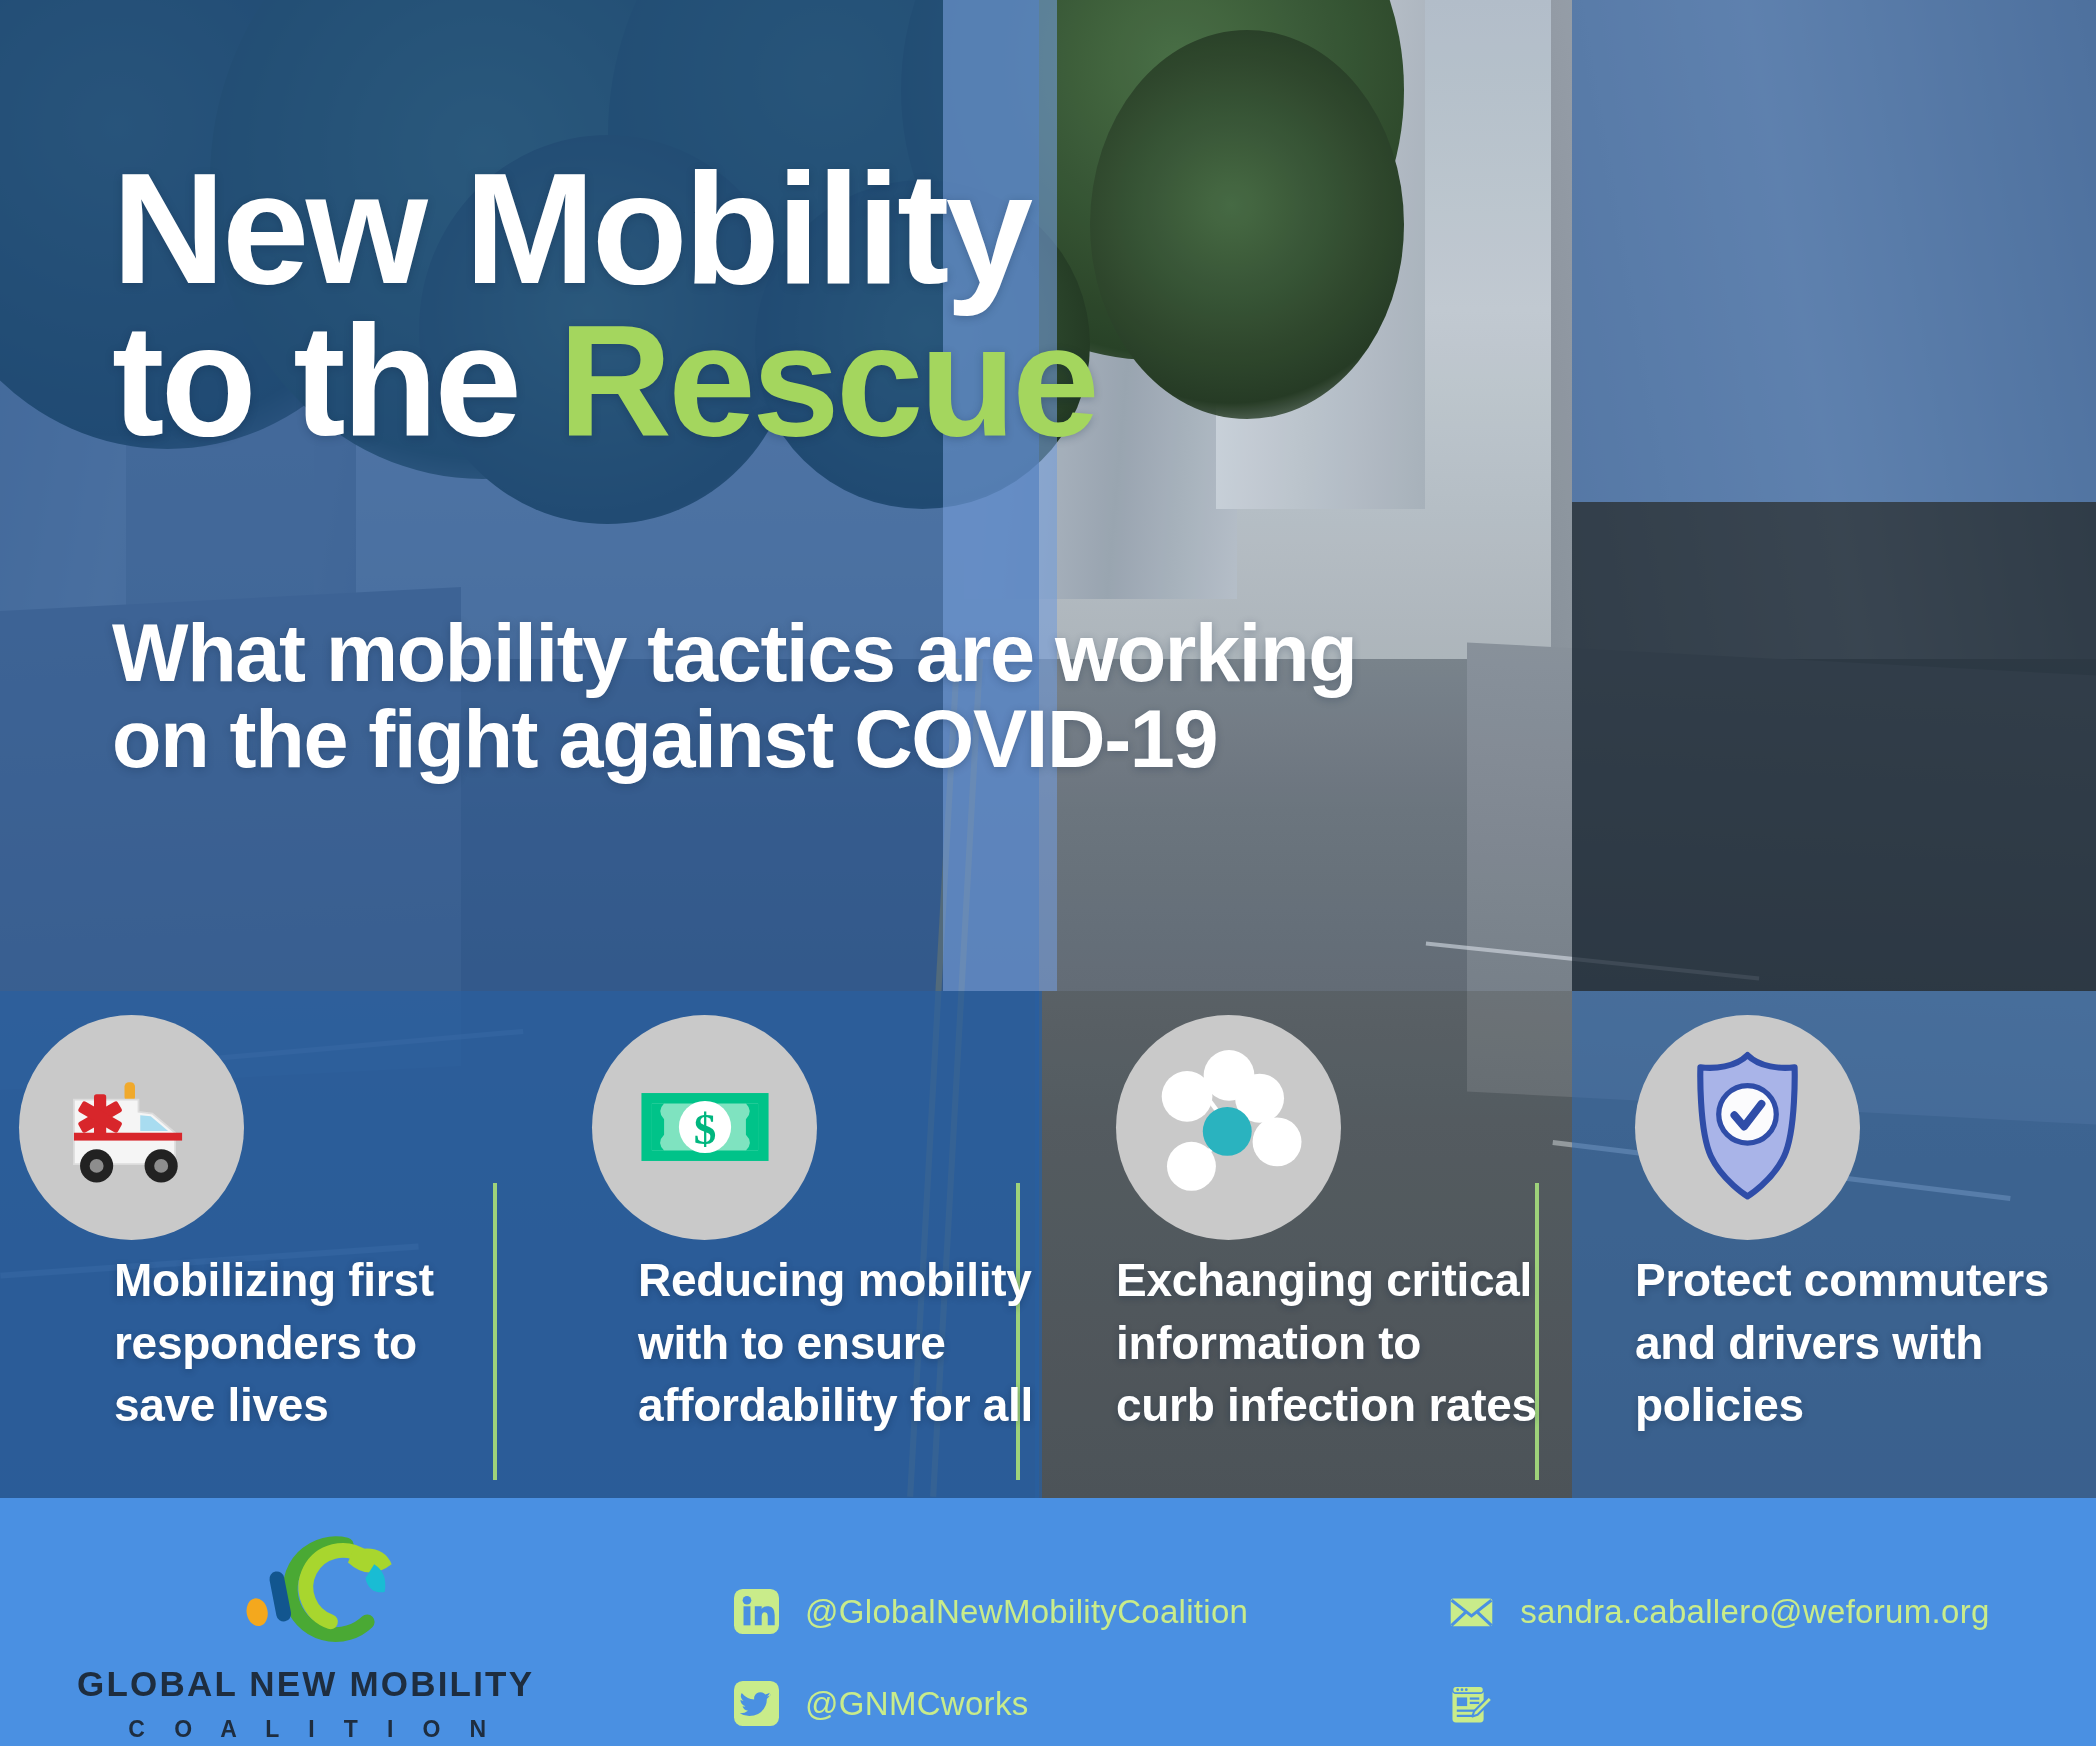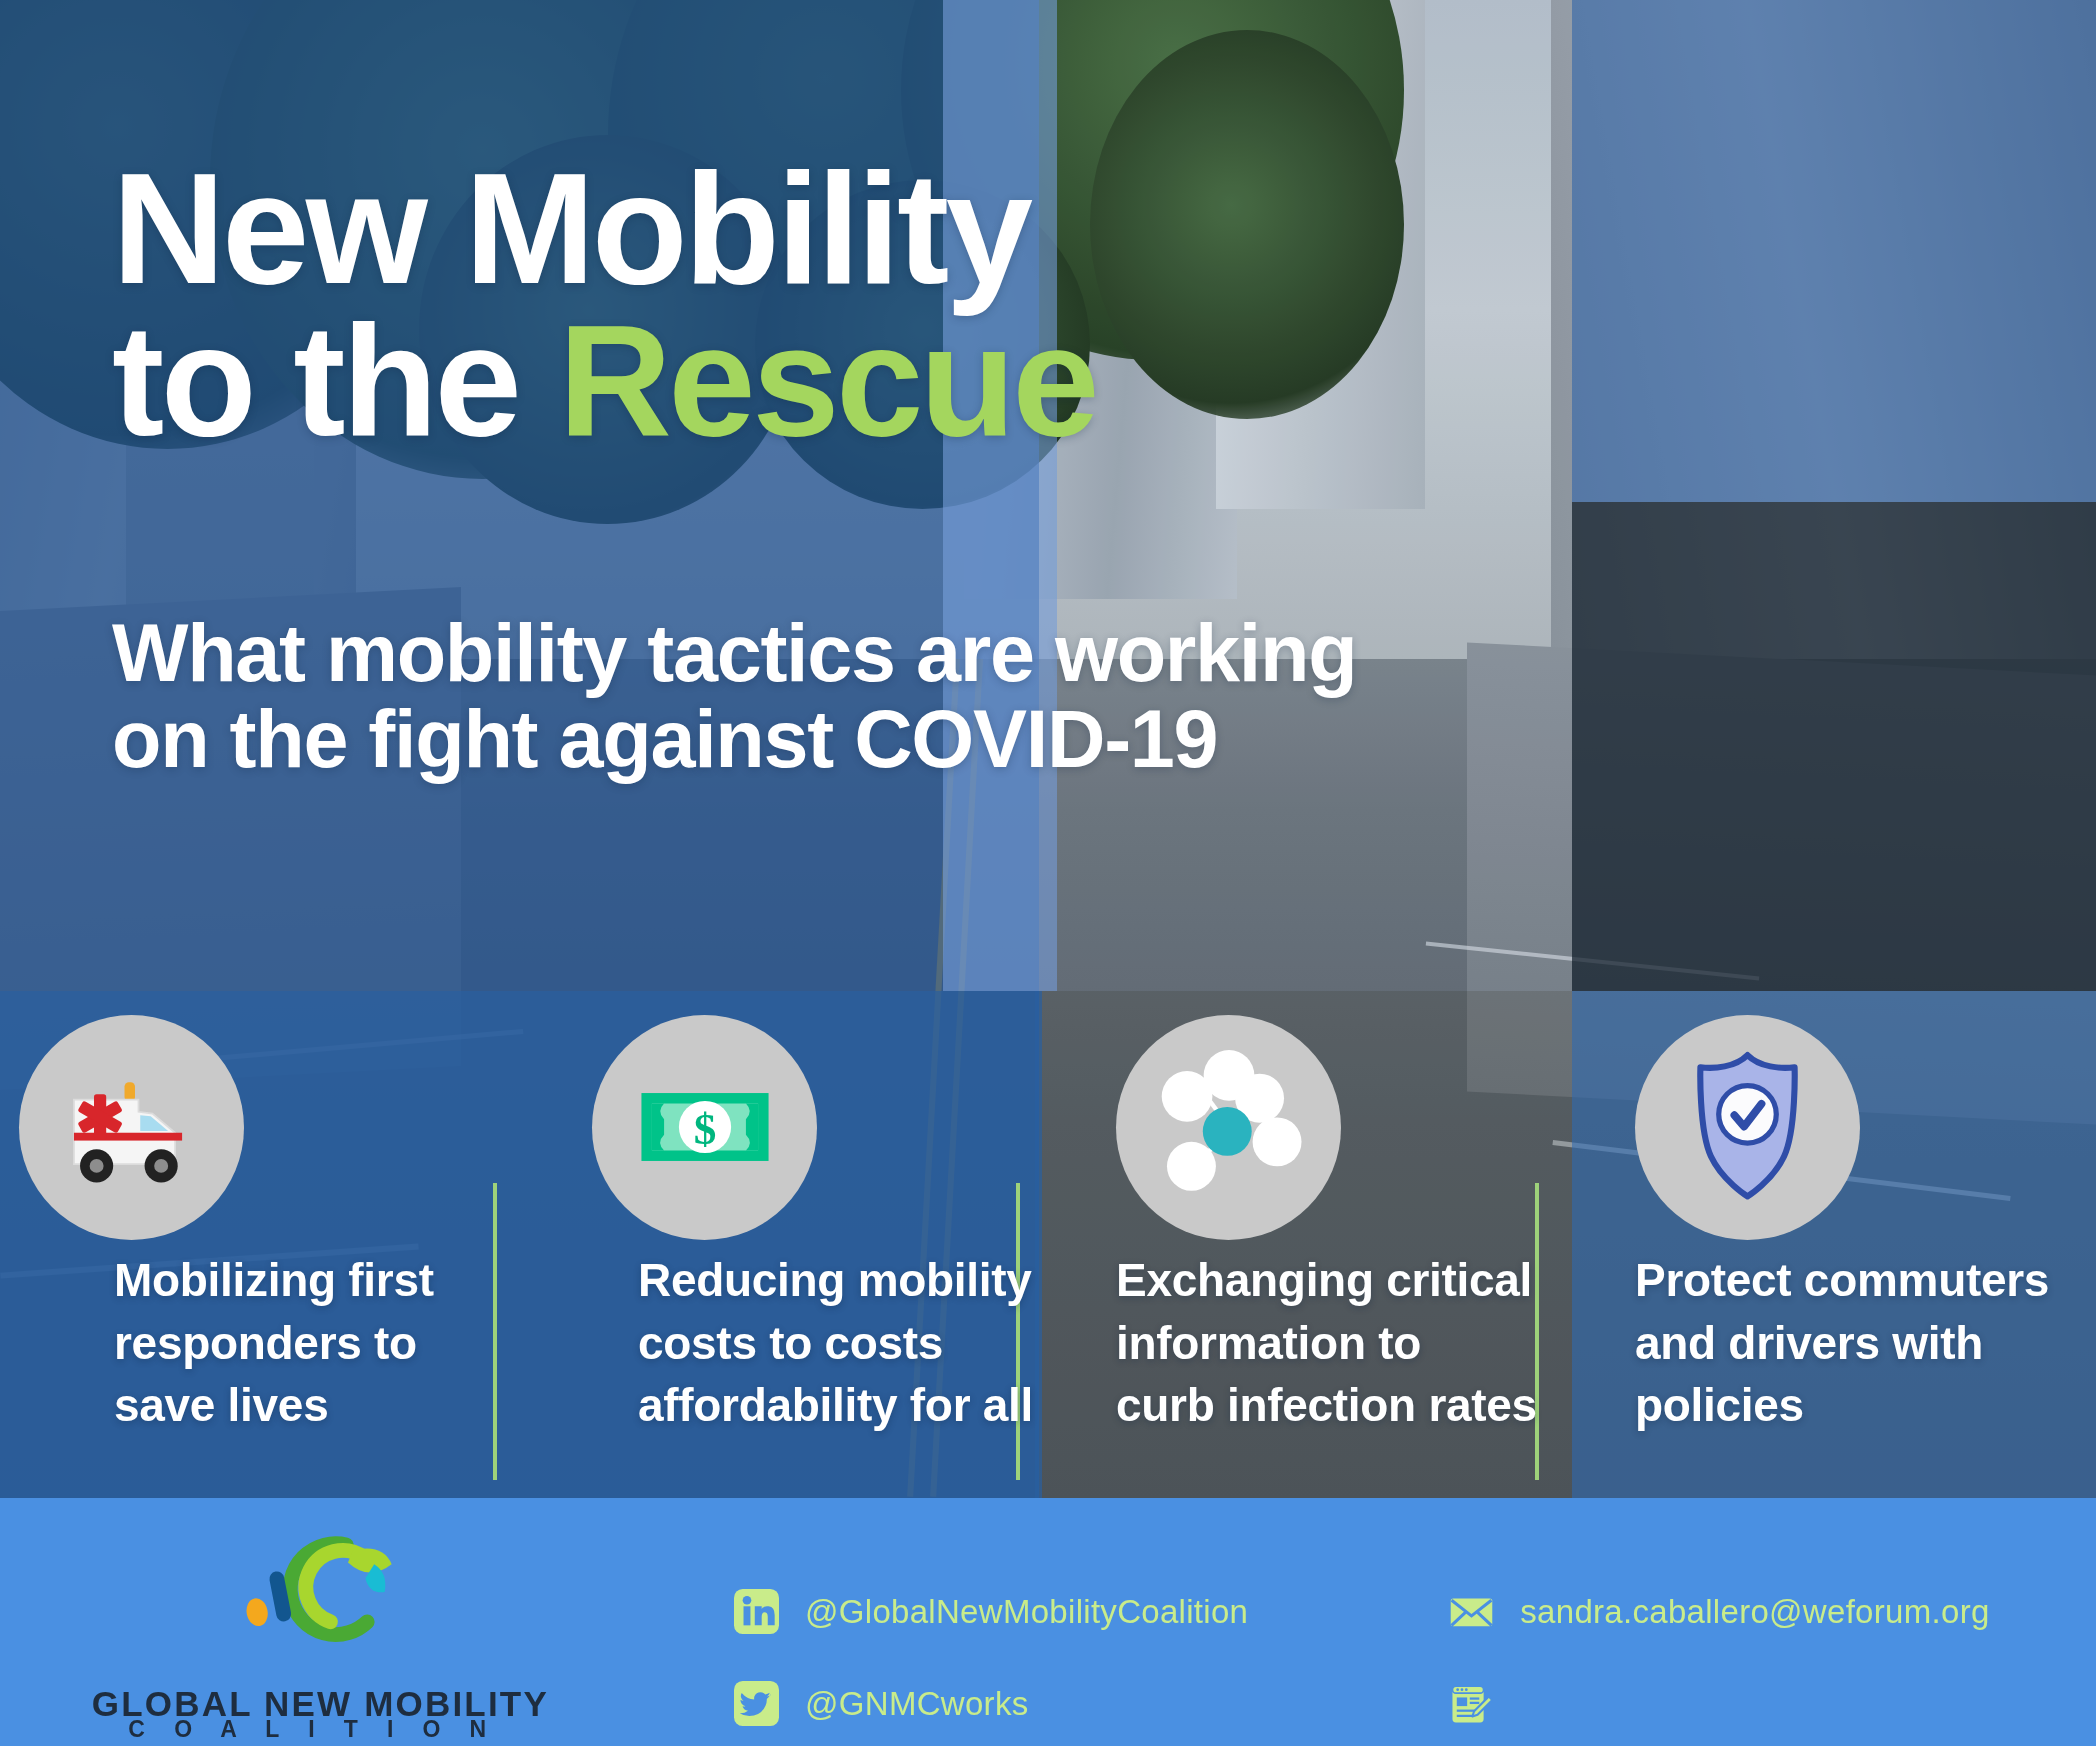--- a/index.html
+++ b/index.html
@@ -182,24 +182,23 @@
   .footer {
     position:absolute; left:0; bottom:0; width:2096px; height:249px;
     background:#4a90e2;
   }
   .logo-wrap {
     position:absolute; left:77px; top:15.7px; width:472px; height:218px;
   }
   .logo-mark { position:absolute; left:166px; top:10.5px; width:175px; height:131px; }
   .logo-name {
     position:absolute; left:0; top:150px; width:472px;
-    text-align:right;
+    text-align:left;
     font-size:35px; font-weight:700; letter-spacing:2.2px;
     color:#1e2d3f;
-    margin-top:20px;
   }
   .logo-sub {
     position:absolute; left:0; top:194px; width:472px;
     text-align:center;
     font-size:23px; font-weight:600; letter-spacing:11.4px;
     color:#1e2d3f;
     margin-top:8px;
   }
 
   .contacts {
@@ -305,21 +304,21 @@
             <path d="M24 58 h122 v54 H24 Z" fill="#7fe3c0"></path>
             <path d="M24 58 h14 q-9 9 0 18 v18 q-9 9 0 18 H24 Z" fill="#00c389"></path>
             <path d="M146 58 h-14 q9 9 0 18 v18 q9 9 0 18 h14 Z" fill="#00c389"></path>
             <circle cx="85" cy="85" r="30" fill="#ffffff"></circle>
             <text x="85" y="104" font-family="Liberation Serif, serif" font-size="52" font-weight="bold" text-anchor="middle" fill="#00b67f">$</text>
           </svg>
         </div>
       </div>
       <div class="card-text">
         <div>Reducing mobility</div>
-        <div>costs to costs</div>
+        <div>with to ensure</div>
         <div>affordability for all</div>
       </div>
     </div>
 
     <div class="card">
       <div class="card-icon">
         <div class="circle">
           <svg width="166" height="166" viewBox="0 0 190 190">
             <g stroke="#ffffff" stroke-width="5" fill="none">
               <line x1="95" y1="95" x2="62" y2="50"></line>

